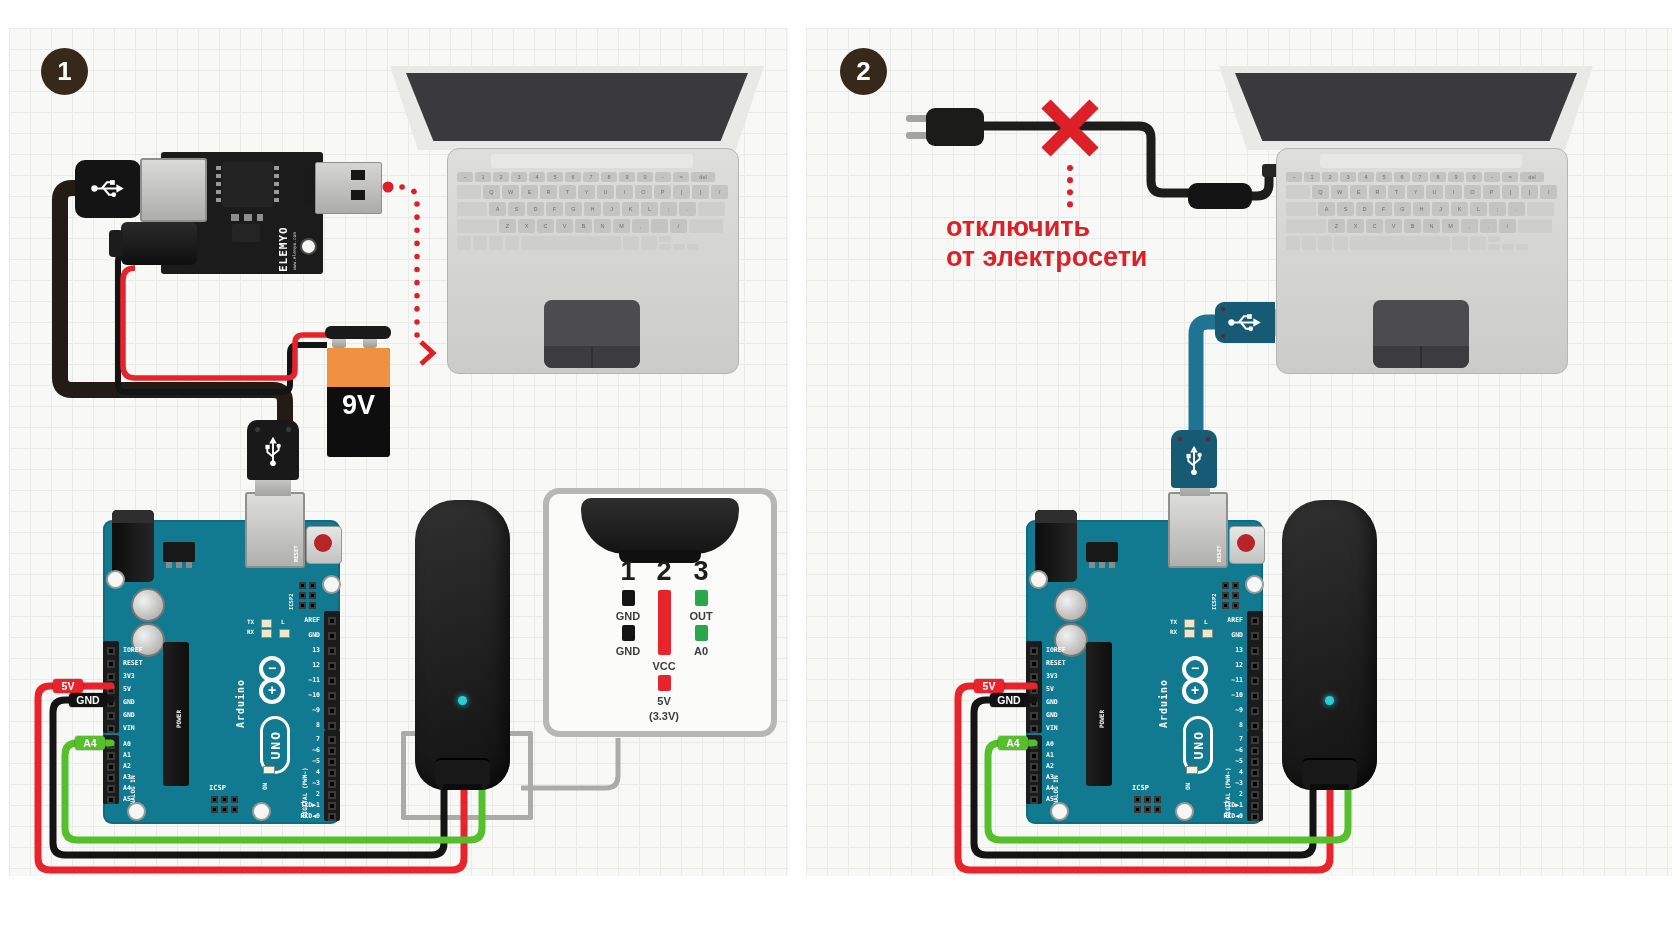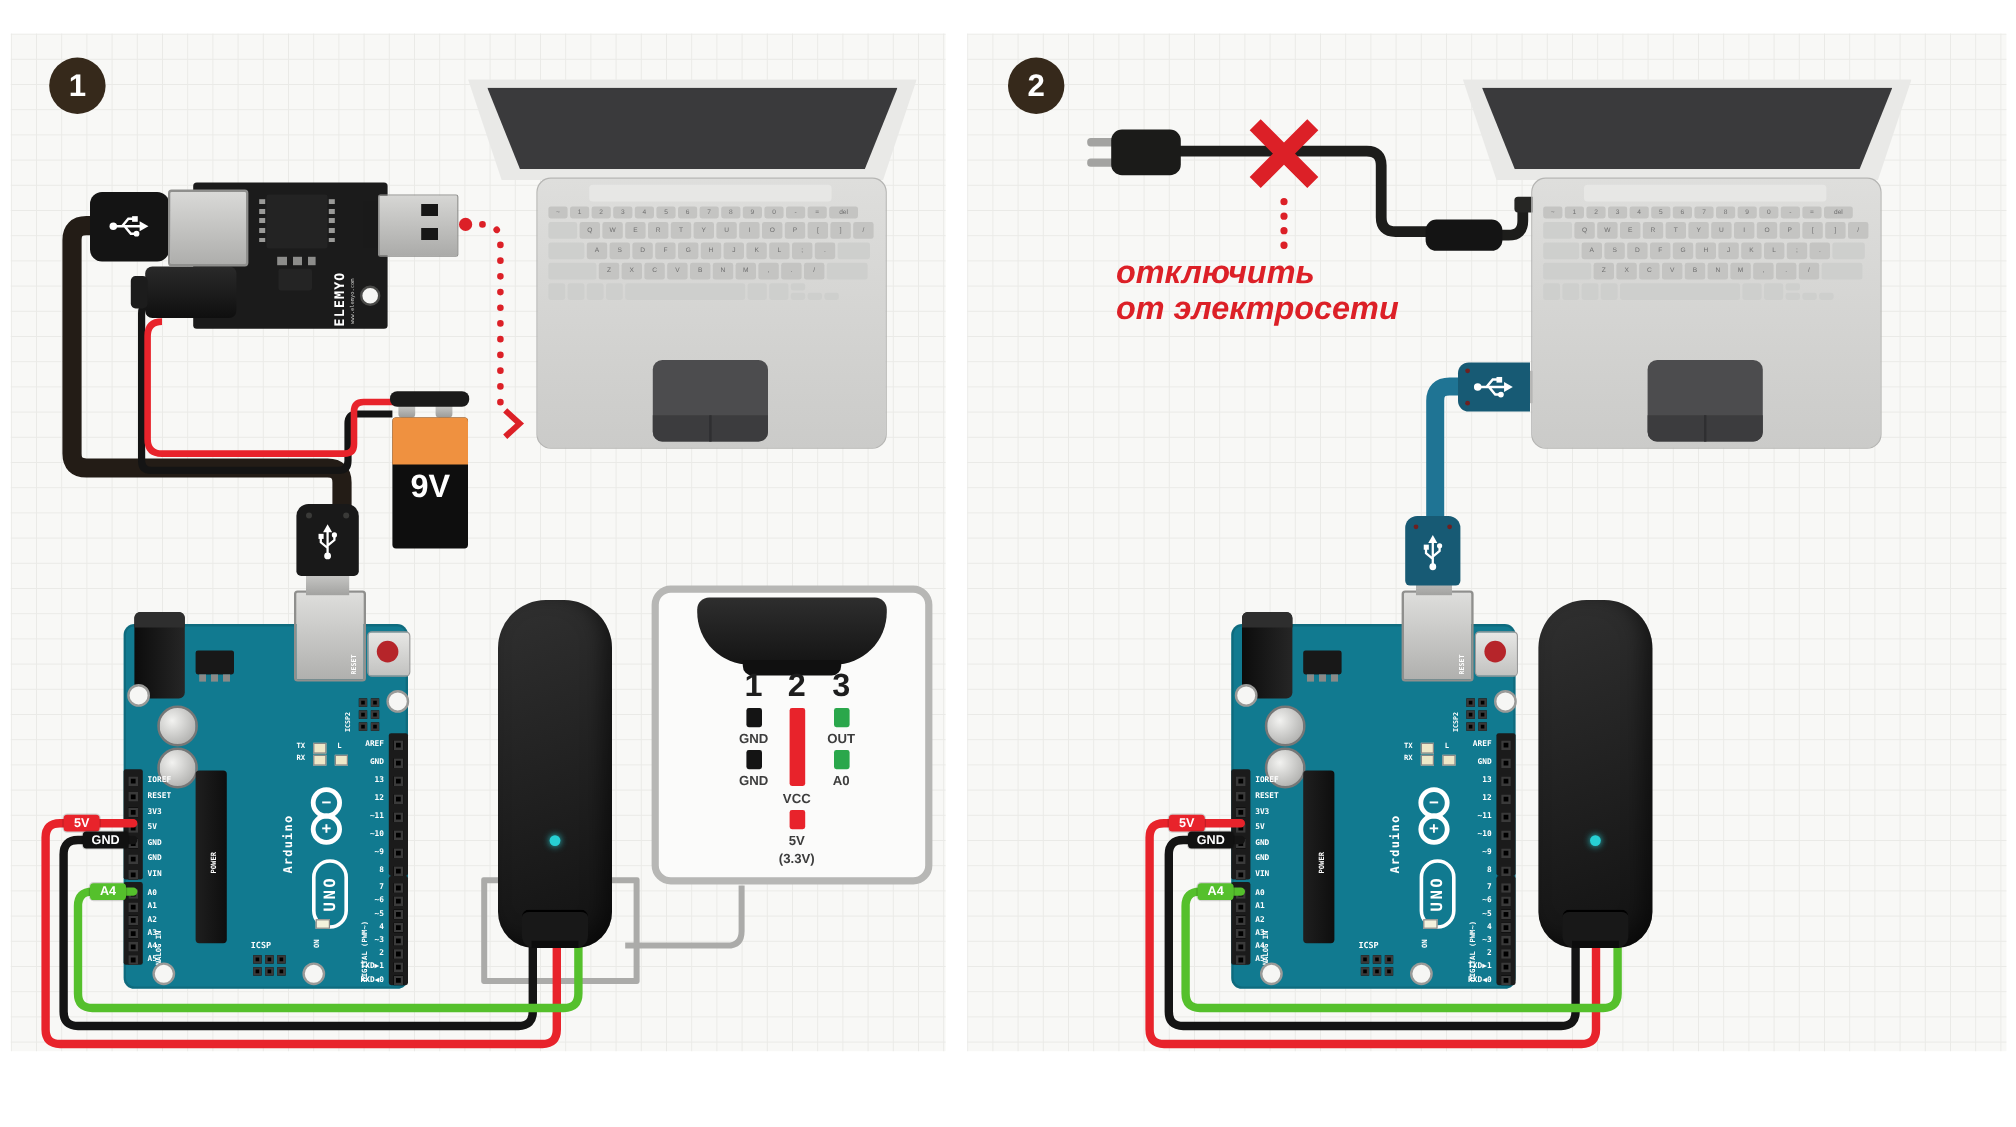--- a/index.html
+++ b/index.html
@@ -331,21 +331,21 @@
     <div class="laptop"></div>
 
     <div class="a" style="left:0;top:0">
       <div class="a" style="left:100px;top:87px;width:24px;height:7px;background:#a3a3a1;border-radius:3px;"></div>
       <div class="a" style="left:100px;top:104px;width:24px;height:7px;background:#a3a3a1;border-radius:3px;"></div>
       <div class="a" style="left:120px;top:80px;width:58px;height:38px;background:#1b1b19;border-radius:9px;"></div>
       <div class="a" style="left:382px;top:155px;width:64px;height:26px;background:#141414;border-radius:9px;"></div>
       <div class="a" style="left:456px;top:136px;width:16px;height:13px;background:#262624;border-radius:3px 0 0 3px;"></div>
     </div>
 
-    <div class="a warn" style="left:124px;top:184px;font-style:italic;">
+    <div class="a warn" style="left:140px;top:184px;">
       <div>отключить</div>
       <div>от электросети</div>
     </div>
 
     <div class="a" style="left:0;top:0">
       <div class="a" style="left:463px;top:281px;width:14px;height:27px;background:#b9b9b7;"></div>
       <div class="a" style="left:409px;top:274px;width:60px;height:41px;background:#175a74;border-radius:9px 0 0 9px;"></div>
       <svg class="a" style="left:420px;top:283px" width="38" height="23">
           <use href="#usb"></use>
         </svg>

